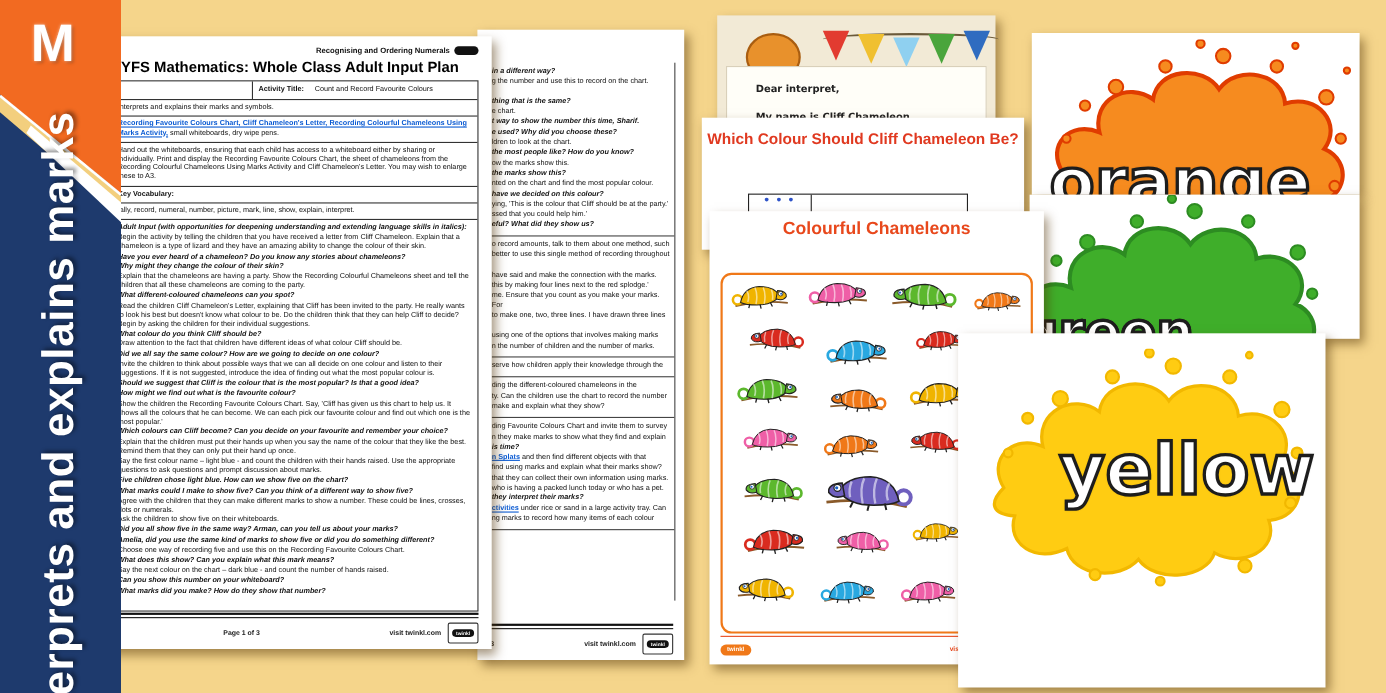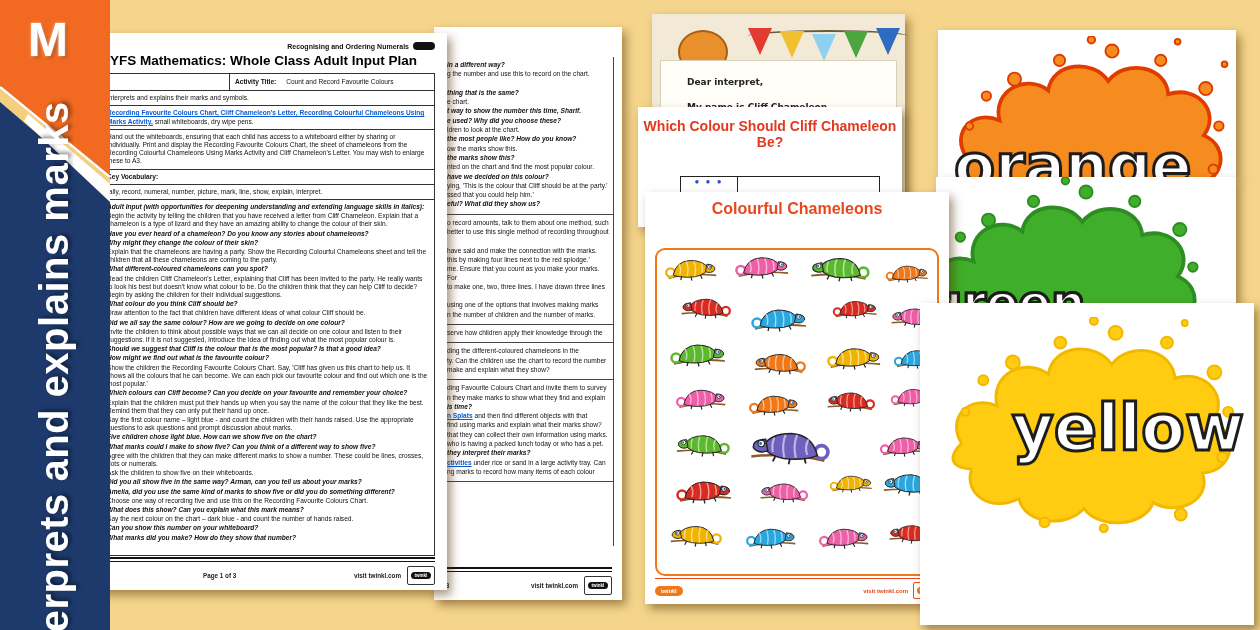--- a/index.html
+++ b/index.html
@@ -53,21 +53,21 @@
   .balloon:after{content:"";position:absolute;left:19px;top:38px;border-left:4px solid transparent;
     border-right:4px solid transparent;border-bottom:6px solid #a95d10;}
   #bunting{position:absolute;left:96px;top:8px;width:160px;height:50px;}
   .bstring{position:absolute;left:0;top:8px;width:160px;height:10px;border-top:2px solid #6b5a3a;border-radius:50%;}
   .flag{position:absolute;width:0;height:0;border-left:12px solid transparent;border-right:12px solid transparent;border-top:27px solid #ccc;}
   .lpaper{position:absolute;left:8px;right:8px;top:46px;bottom:6px;background:#fffef8;border:1px solid #d9d0ba;padding:16px 0 0 26px;box-sizing:border-box;}
   .lgreet{font-size:9px;font-weight:bold;color:#222;font-family:"DejaVu Sans",sans-serif;}
   .lline{font-size:9px;font-weight:bold;color:#222;margin-top:15px;font-family:"DejaVu Sans",sans-serif;}
 
   
-  #whichdoc{left:638px;top:107px;width:264px;height:120px;z-index:2;padding-top:11px;}
+  #whichdoc{left:638px;top:107px;width:293px;height:120px;z-index:2;padding-top:11px;}
   .wtitle{font-size:14px;font-weight:bold;color:#e03920;text-align:center;}
   .wintro{font-size:8px;line-height:10.5px;color:#222;padding:5px 14px 0 16px;font-weight:bold;}
   .wtable{position:absolute;left:42px;top:69px;width:198px;height:22px;border:1.2px solid #222;display:flex;}
   .wcell1{width:56px;border-right:1.2px solid #222;display:flex;align-items:flex-start;justify-content:center;
     color:#2d52c8;font-size:8px;letter-spacing:2px;font-weight:bold;}
 
   
   #chamdoc{left:645px;top:192px;width:304px;height:412px;z-index:3;padding-top:8px;}
   .ctitle{font-size:16px;font-weight:bold;color:#e8481c;text-align:center;}
   .csub{font-size:7.3px;line-height:9px;color:#3c2a1a;text-align:center;margin-top:3px;padding:0 24px;font-weight:bold;}
@@ -77,21 +77,21 @@
   .cfoot{position:absolute;left:10px;right:10px;bottom:5px;border-top:1.5px solid #e8481c;padding-top:3px;display:flex;align-items:center;}
   .ocloud{background:#f07818;color:#fff;font-size:5.5px;font-weight:bold;border-radius:8px;padding:2px 6px;}
   .osite{margin-left:auto;margin-right:5px;font-size:6px;font-weight:bold;color:#e8481c;}
   .ologo{width:24px;height:15px;border:1px solid #e8481c;border-radius:2px;display:flex;align-items:center;justify-content:center;}
   .ologo .cloud{background:#f07818;color:#fff;font-size:4.5px;font-weight:bold;border-radius:6px;padding:1px 3px;}
 
   
   .splatcard{overflow:hidden;}
   #cardO{left:938px;top:30px;width:298px;height:147px;z-index:2;}
   #cardG{left:936px;top:177px;width:300px;height:131px;z-index:2;}
-  #cardY{left:920px;top:303px;width:334px;height:322px;z-index:4;}
+  #cardY{left:871px;top:303px;width:334px;height:322px;z-index:4;}
   .splat{position:absolute;}
   #cardO .splat{left:-6px;top:6px;width:300px;}
   #cardG .splat{left:-30px;top:0px;width:300px;}
   #cardY .splat{left:6px;top:14px;width:316px;}
   .splabel{position:absolute;color:#fff;font-weight:bold;font-family:"DejaVu Sans",sans-serif;
     -webkit-text-stroke:3px #1d1d1d;text-shadow:0 0 2px #1d1d1d;}
   #cardO .splabel{font-size:60px;left:4px;bottom:-24px;margin-left:12px;}
   #cardG .splabel{font-size:48px;left:-8px;bottom:-22px;text-decoration:underline;}
   #cardY .splabel{font-size:64px;left:92px;top:88px;}
 </style>

